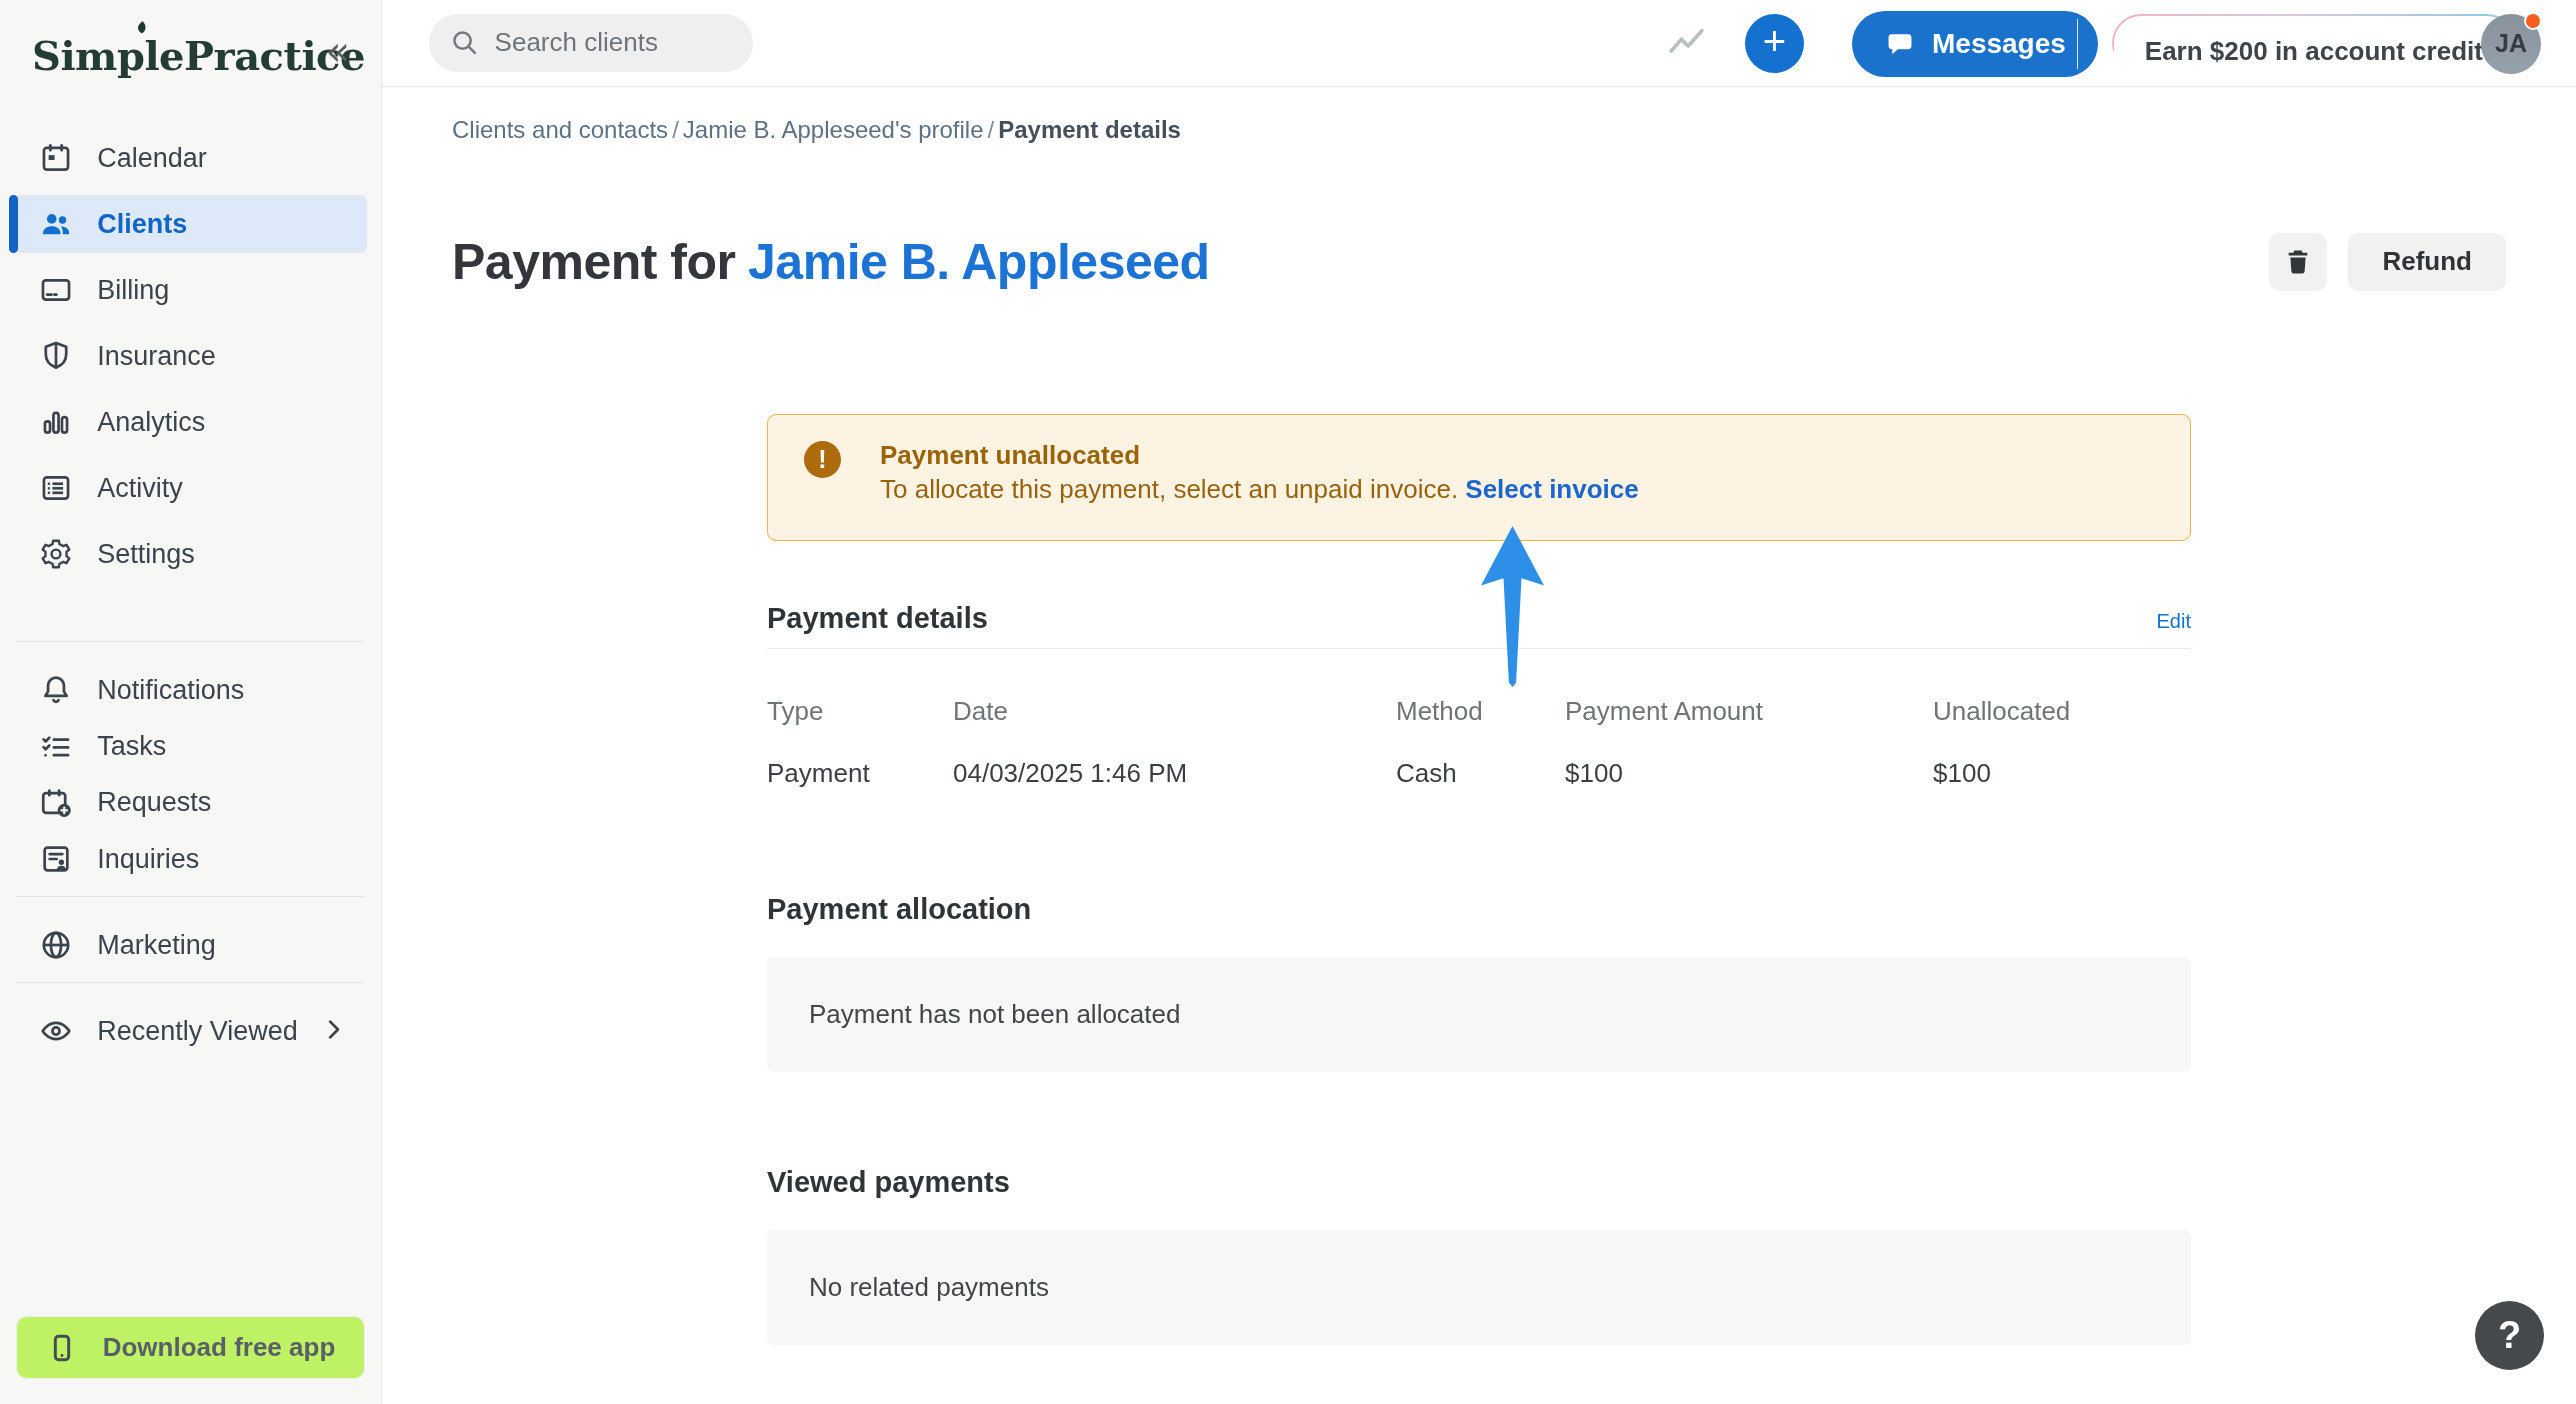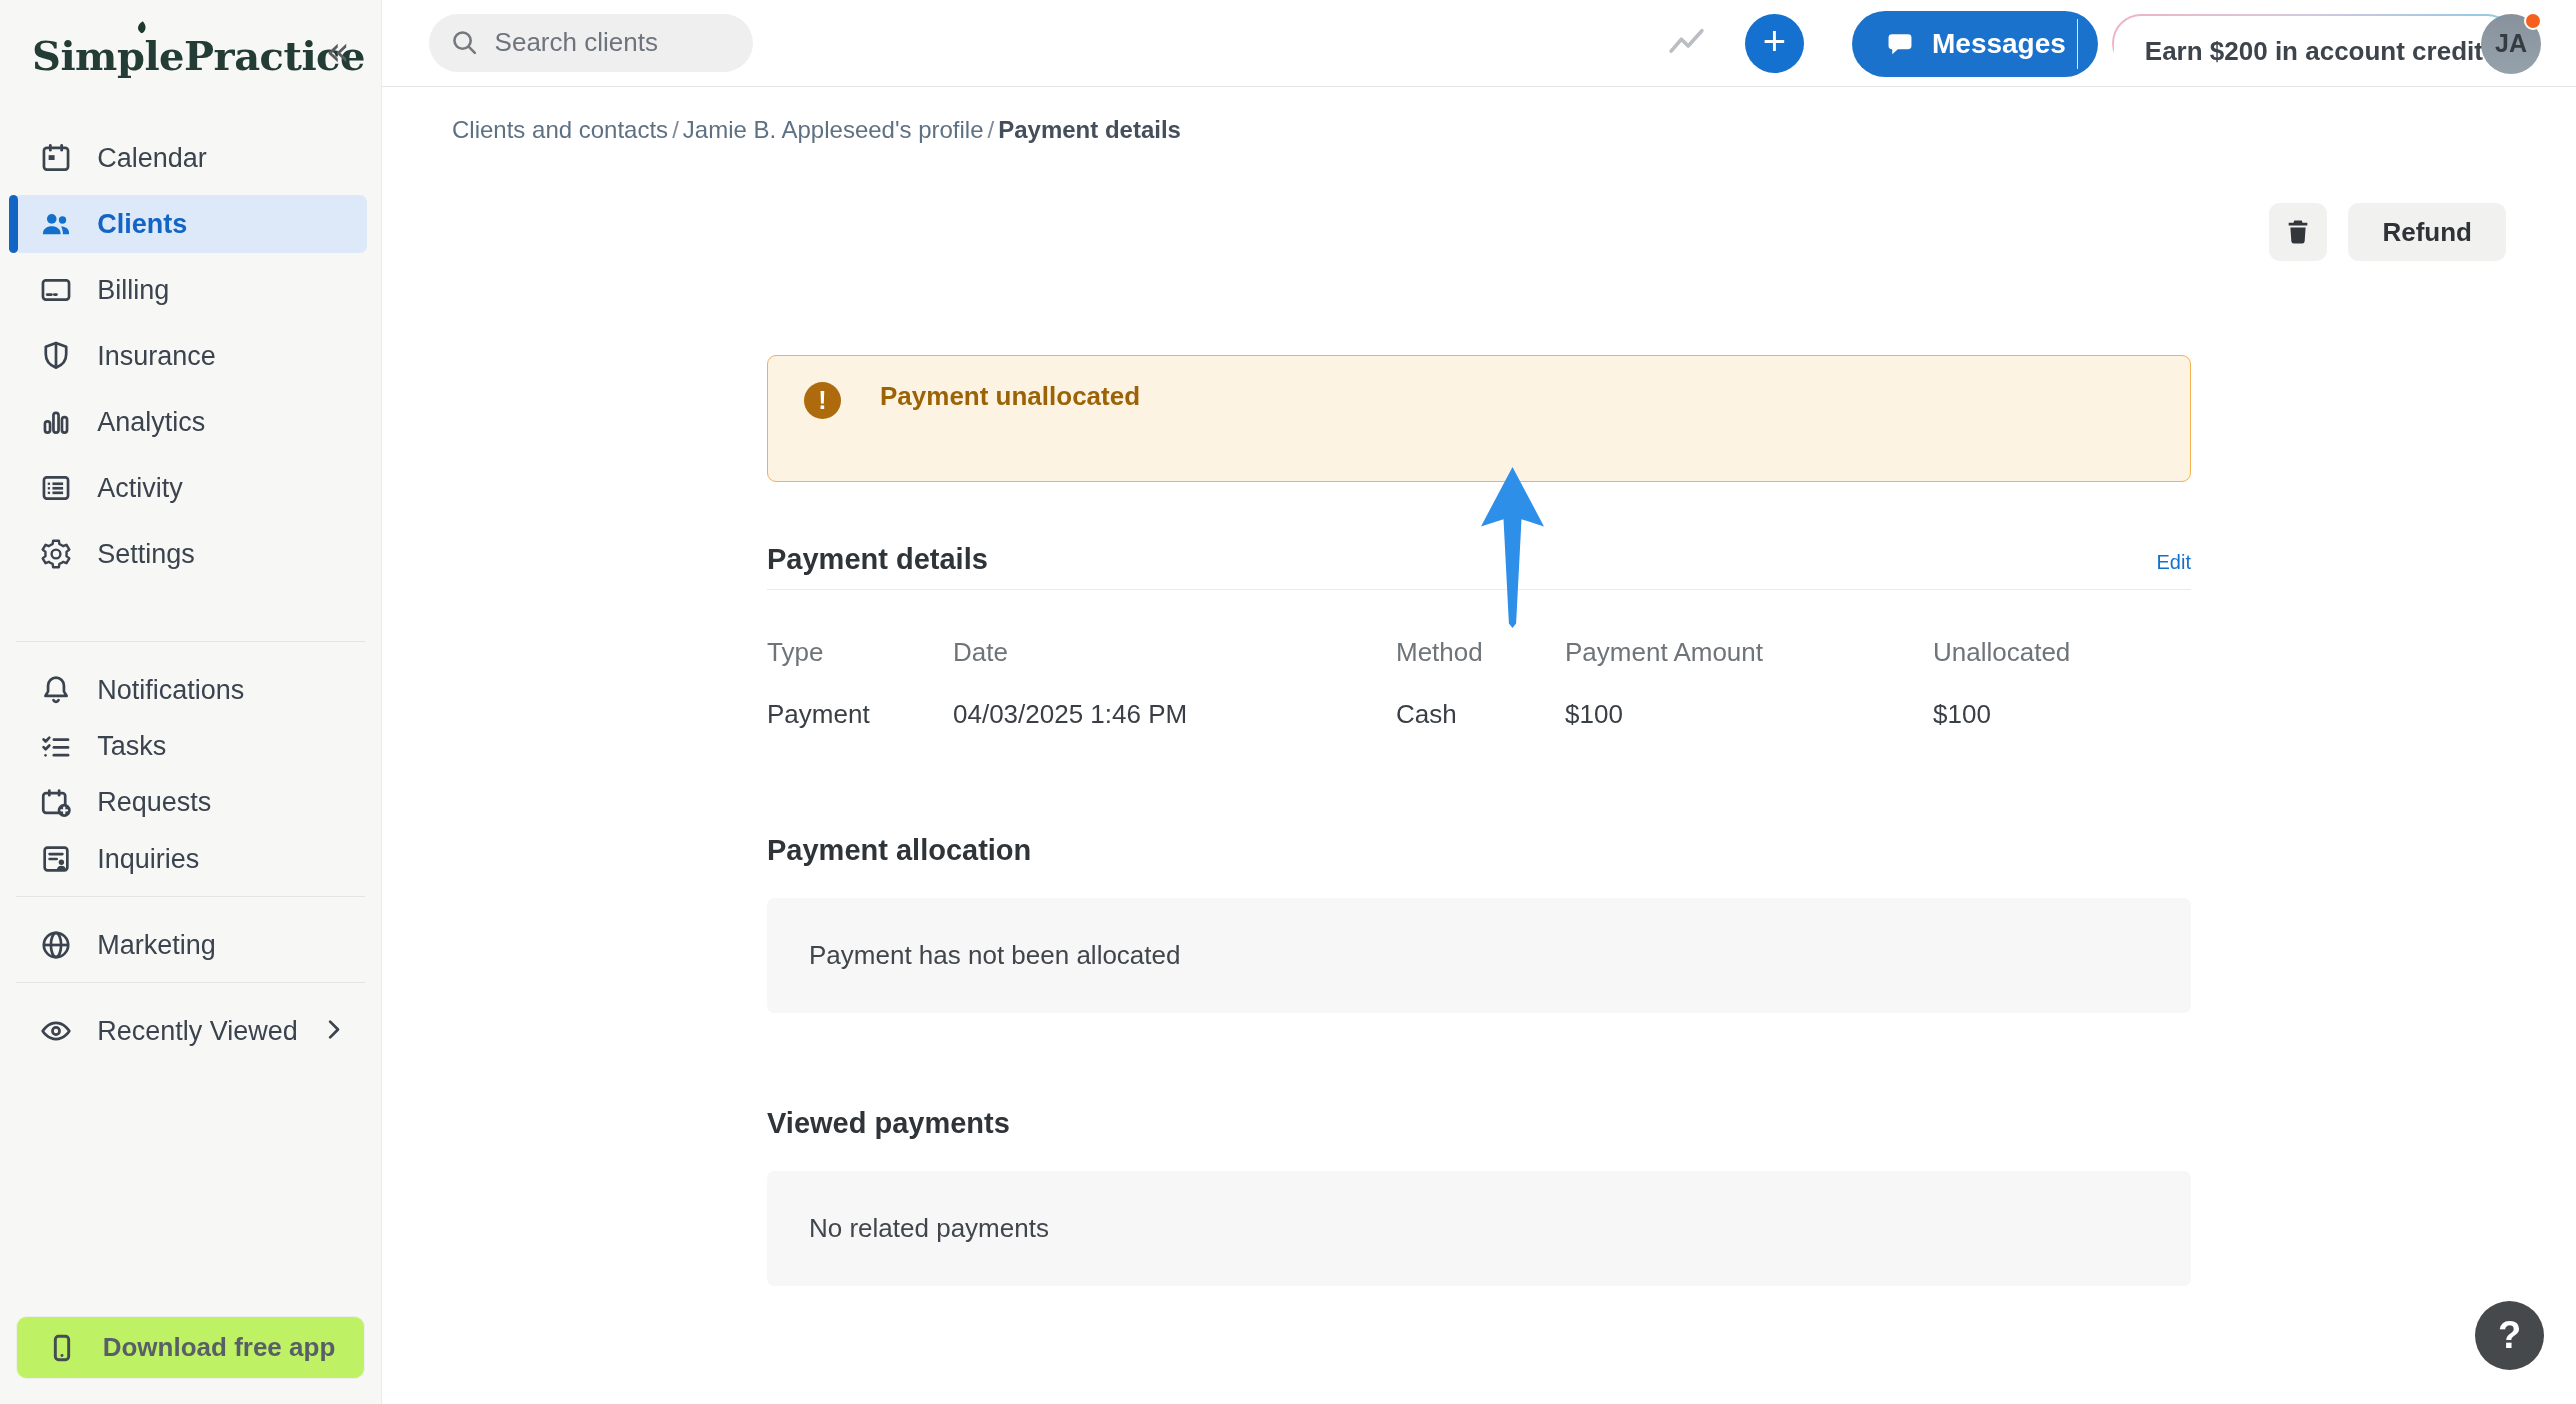--- a/index.html
+++ b/index.html
@@ -401,36 +401,38 @@
 
     <div class="breadcrumb">
       <span class="crumb">Clients and contacts</span>
       <span class="sep">/</span>
       <span class="crumb">Jamie B. Appleseed's profile</span>
       <span class="sep">/</span>
       <span class="crumb current">Payment details</span>
     </div>
 
     <div class="title-row">
+      <h1 class="page-title"><span>Payment for</span><span class="tname">Jamie B. Appleseed</span></h1>
       <div class="title-actions">
         <div class="trash-btn">
           <svg viewBox="0 0 24 24" fill="#33373b">
               <path d="M9.2 3.4h5.6l.6 1.6h3.6v2.1H5v-2.1h3.6z"></path>
               <path d="M6.3 8.6h11.4l-.7 10.3a1.9 1.9 0 0 1-1.9 1.8H8.9A1.9 1.9 0 0 1 7 18.9z"></path>
             </svg>
         </div>
         <div class="refund-btn">Refund</div>
       </div>
     </div>
 
     <div class="content-col">
 
       <div class="banner">
         <div class="warning-icon">!</div>
         <div class="banner-title">Payment unallocated</div>
+        <div class="banner-body"><span>To allocate this payment, select an unpaid invoice.</span><span class="banner-link">Select invoice</span></div>
       </div>
 
       <svg class="annot-arrow" viewBox="0 0 70 180">
         <polygon points="35,0 0,66 25,58 31,174 35,179 39,174 45,58 70,66" fill="#2e8fe9"></polygon>
       </svg>
 
       <div class="section-head-row">
         <h2 class="section-heading">Payment details</h2>
         <span class="edit-link">Edit</span>
       </div>

